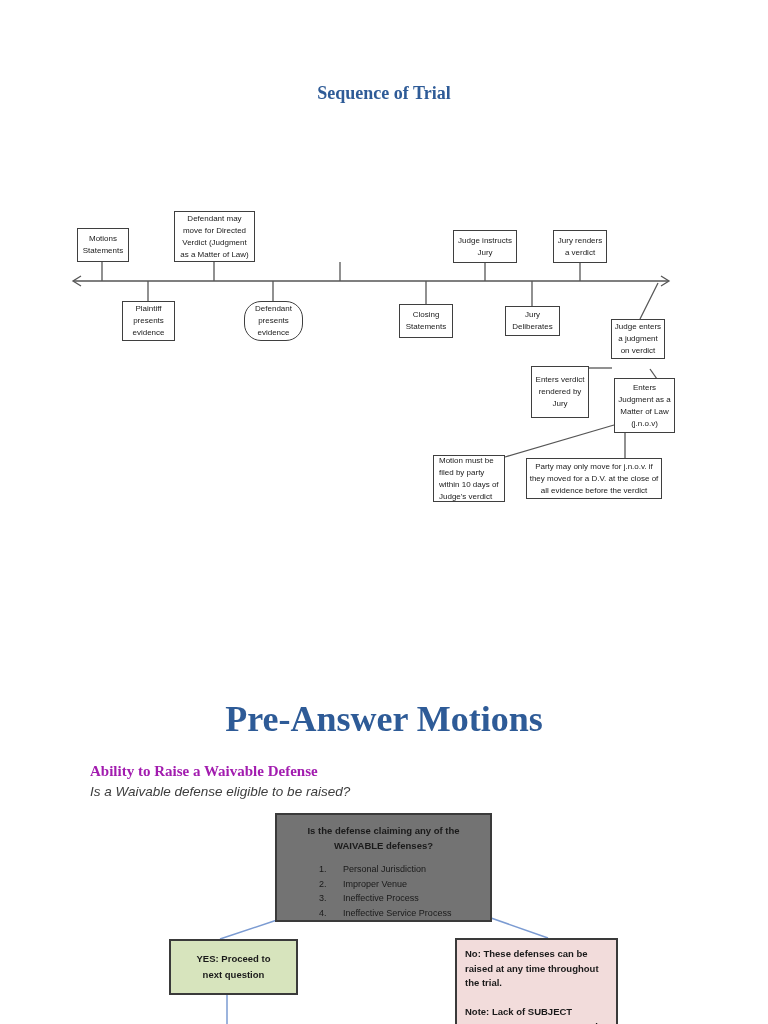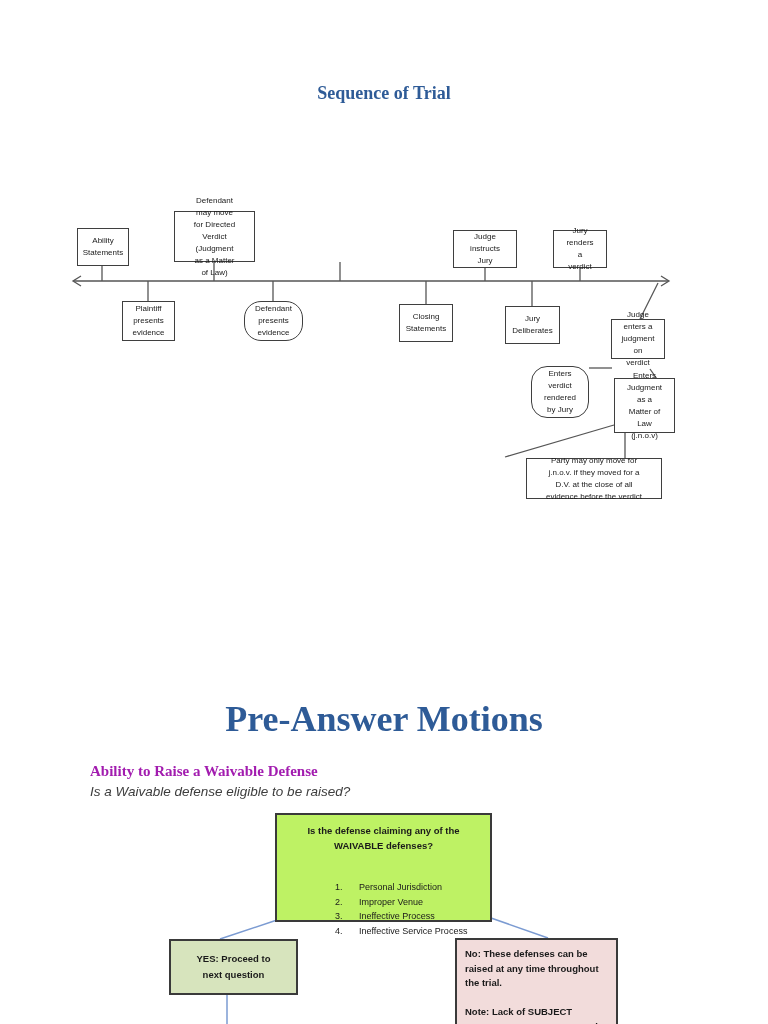--- a/index.html
+++ b/index.html
@@ -25,35 +25,35 @@
   }
   .question-line{
     position:absolute;left:90px;top:784px;
     font-style:italic;font-size:13.5px;color:#3d3d3d;
   }
   .tbox{
     position:absolute;box-sizing:border-box;
     border:1.5px solid #3f3f3f;background:#ffffff;
     display:flex;align-items:center;justify-content:center;
     text-align:center;font-size:8px;line-height:1.5;color:#1a1a1a;
-    padding:18px;
+    padding:2px;
   }
   .tbox.left-align{justify-content:flex-start;text-align:left;padding-left:5px;}
   .qbox{
     position:absolute;box-sizing:border-box;
     left:275px;top:813px;width:217px;height:109px;
-    background:#bef264;border:2px solid #3a3a3a;
+    background:#737373;border:2px solid #3a3a3a;
     color:#1a1a1a;
   }
   .qbox-title{
     margin:9px 10px 0 10px;text-align:center;
     font-weight:bold;font-size:9.5px;line-height:1.55;
   }
   .qbox ol{
-    margin:27px 0 0 0;padding-left:68px;
+    margin:9px 0 0 0;padding-left:52px;
     font-size:9px;line-height:1.6;
   }
   .qbox ol li{padding-left:14px;}
   .yes-box{
     position:absolute;box-sizing:border-box;
     left:169px;top:939px;width:129px;height:56px;
     background:#d7e4bd;border:2px solid #3a3a3a;
     display:flex;align-items:center;justify-content:center;
     text-align:center;font-weight:bold;font-size:9.5px;line-height:1.7;
     color:#1a1a1a;padding:19px;
@@ -106,43 +106,44 @@
 
     <g stroke="#7b9bd2" stroke-width="1.5">
       <line x1="277" y1="920" x2="220" y2="939"></line>
       <line x1="491" y1="918" x2="548" y2="938"></line>
       <line x1="227" y1="995" x2="227" y2="1024"></line>
     </g>
   </svg>
 
   <div class="doc-title title-1">Sequence of Trial</div>
 
-  <div class="tbox" style="left:77px;top:228px;width:52px;height:34px;">Ability Statements</div>
+  <div class="tbox" style="left:77px;top:228px;width:52px;height:34px;">Motions Statements</div>
 
   <div class="tbox" style="left:174px;top:211px;width:81px;height:51px;">Defendant may move for Directed Verdict (Judgment as a Matter of Law)</div>
 
 
   <div class="tbox" style="left:453px;top:230px;width:64px;height:33px;">Judge instructs Jury</div>
 
   <div class="tbox" style="left:553px;top:230px;width:54px;height:33px;">Jury renders a verdict</div>
 
   <div class="tbox" style="left:122px;top:301px;width:53px;height:40px;">Plaintiff presents evidence</div>
 
   <div class="tbox" style="left:244px;top:301px;width:59px;height:40px;border-radius:17px;">Defendant presents evidence</div>
 
   <div class="tbox" style="left:399px;top:304px;width:54px;height:34px;">Closing Statements</div>
 
   <div class="tbox" style="left:505px;top:306px;width:55px;height:30px;">Jury Deliberates</div>
 
   <div class="tbox" style="left:611px;top:319px;width:54px;height:40px;">Judge enters a judgment on verdict</div>
 
-  <div class="tbox" style="left:531px;top:366px;width:58px;height:52px;border-radius:16px;">Enters verdict rendered by Jury</div>
+  <div class="tbox" style="left:531px;top:366px;width:58px;height:52px;">Enters verdict rendered by Jury</div>
 
   <div class="tbox" style="left:614px;top:378px;width:61px;height:55px;">Enters Judgment as a Matter of Law (j.n.o.v)</div>
 
+  <div class="tbox left-align" style="left:433px;top:455px;width:72px;height:47px;">Motion must be filed by party within 10 days of Judge's verdict</div>
 
   <div class="tbox" style="left:526px;top:458px;width:136px;height:41px;">Party may only move for j.n.o.v. if they moved for a D.V. at the close of all evidence before the verdict</div>
 
   <div class="doc-title title-2">Pre-Answer Motions</div>
 
   <div class="sub-heading">Ability to Raise a Waivable Defense</div>
 
   <div class="question-line">Is a Waivable defense eligible to be raised?</div>
 
   <div class="qbox">

